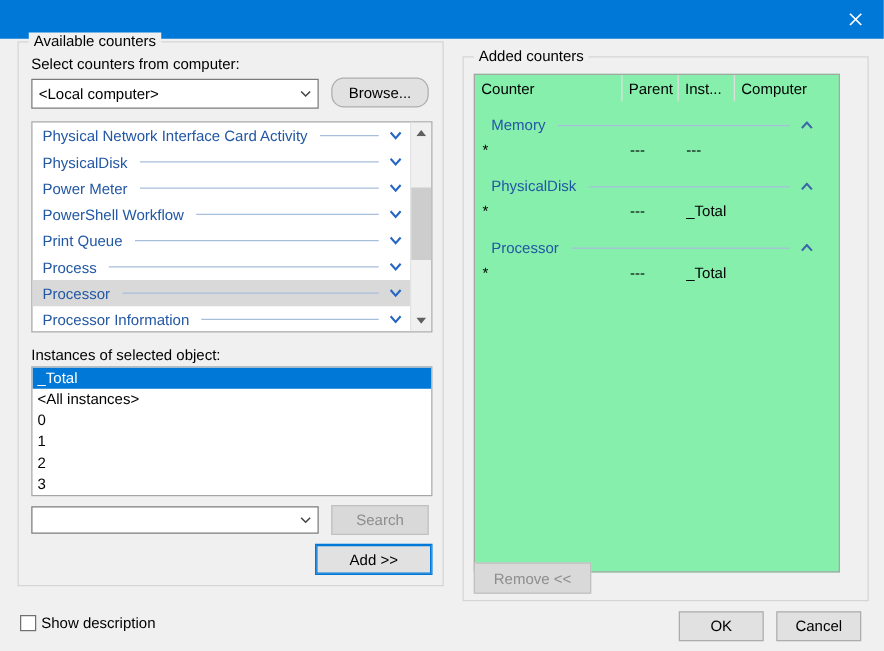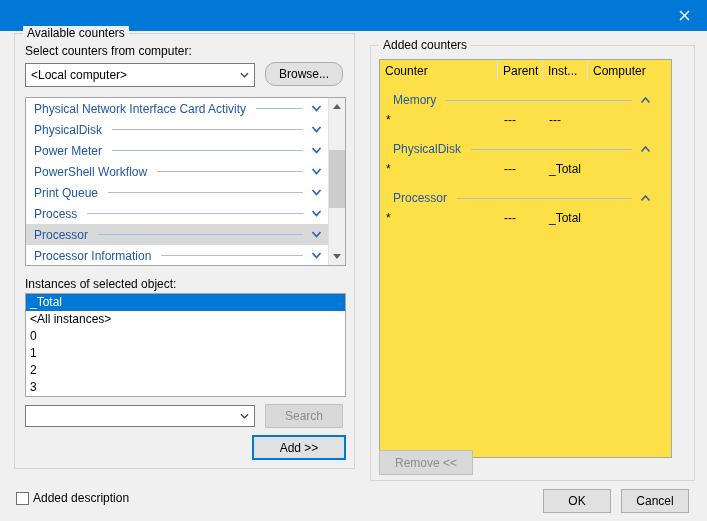--- a/index.html
+++ b/index.html
@@ -33,21 +33,21 @@
   
   .sbar{position:absolute;top:0;right:0;bottom:0;width:17px;background:#f0f0f0;border-left:1px solid #e3e3e3;box-sizing:border-box;}
   .sbtn{position:absolute;left:0;width:16px;height:17px;display:flex;align-items:center;justify-content:center;cursor:pointer;}
   .sbtn.up{top:0;}
   .sbtn.down{bottom:0;}
   .sthumb{position:absolute;left:0;width:16px;top:52px;height:58px;background:#cdcdcd;cursor:pointer;}
   
   .irow{height:17px;line-height:17px;padding-left:4px;white-space:nowrap;cursor:default;}
   .irow.selected{background:#0078d7;color:#fff;}
   
-  .table{position:absolute;background:#fde047;border:1px solid #a6a6a6;box-sizing:border-box;}
+  .table{position:absolute;background:#86efac;border:1px solid #a6a6a6;box-sizing:border-box;}
   .thead{display:grid;grid-template-columns:118px 45px 45px 1fr;height:21px;}
   .th{display:flex;align-items:center;padding-left:5px;border-right:1px solid #e0e0e0;box-sizing:border-box;white-space:nowrap;overflow:hidden;}
   .th:last-child{border-right:none;}
   .ghdr{height:20px;display:flex;align-items:center;padding:0 20px 0 13px;margin-top:9px;text-align:center;}
   .ghdr .nm{color:#2257a4;white-space:nowrap;}
   .ghdr .ln{flex:1;border-top:1px solid #a8bfdc;margin:0 8px 0 10px;}
   .grow{display:grid;grid-template-columns:118px 45px 45px 1fr;height:20px;align-items:center;}
   .grow span{padding-left:6px;white-space:nowrap;}
   
   .checkbox{position:absolute;left:16px;top:492px;width:13px;height:13px;background:#fff;border:1px solid #707070;box-sizing:border-box;cursor:pointer;}
@@ -239,20 +239,20 @@
       <span></span>
     </div>
   </div>
 
   <div class="btn disabled" style="left:8px;top:404px;width:94px;height:25px;">
     <span>Remove &lt;&lt;</span>
   </div>
 </div>
 
 <div class="checkbox"></div>
-<span class="field-label" style="left:33px;top:491px;">Added description</span>
+<span class="field-label" style="left:33px;top:491px;">Show description</span>
 
 <div class="btn" style="left:543px;top:489px;width:68px;height:24px;">
   <span>OK</span>
 </div>
 <div class="btn" style="left:621px;top:489px;width:68px;height:24px;">
   <span>Cancel</span>
 </div>
 
 </body></html>

